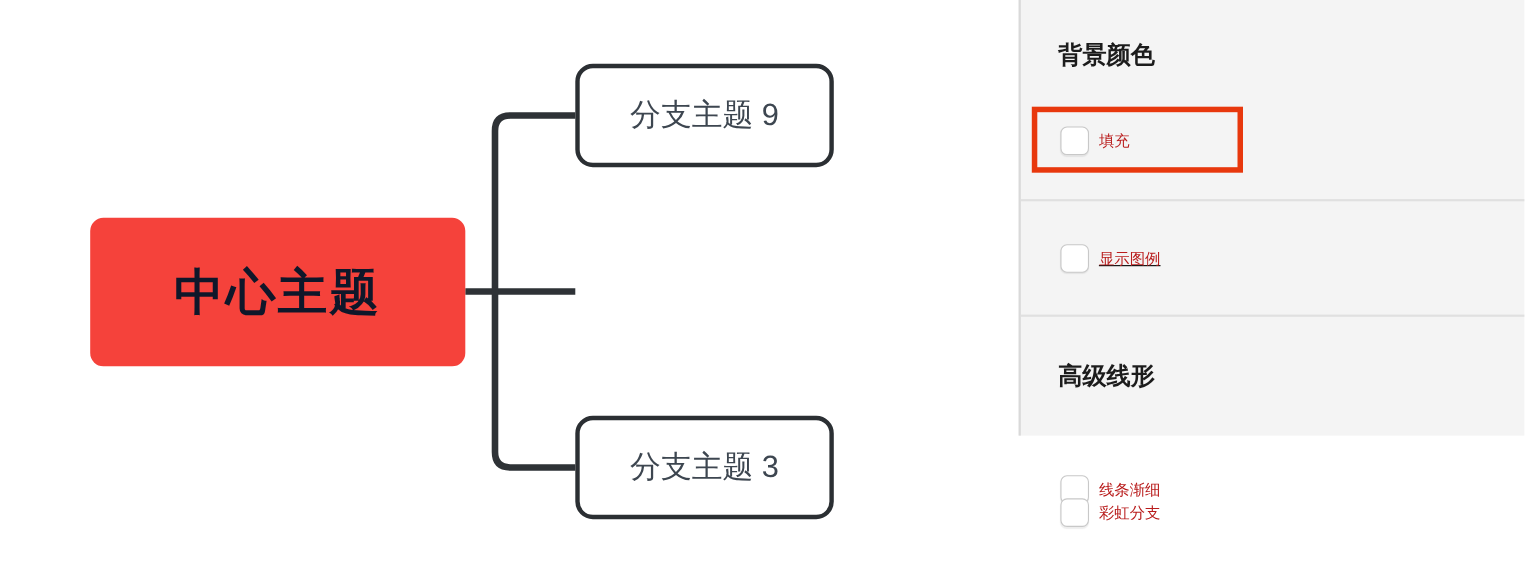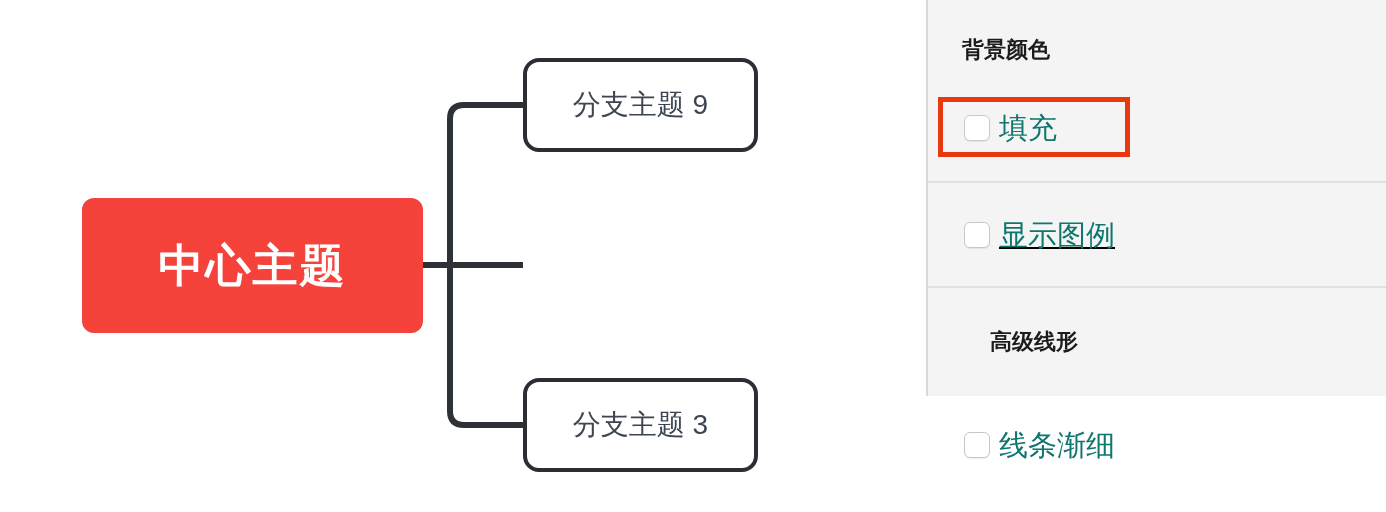--- a/index.html
+++ b/index.html
@@ -18,21 +18,21 @@
     background: #ffffff;
   }
   .connectors { position: absolute; left: 0; top: 0; width: 926px; height: 512px; }
 
   .central-topic {
     position: absolute; left: 82px; top: 198px;
     width: 341px; height: 135px;
     background: #f5423b;
     border-radius: 12px;
     display: flex; align-items: center; justify-content: center;
-    color: #ffffff; font-size: 45px; font-weight: 700;
+    color: #0f172a; font-size: 45px; font-weight: 700;
     letter-spacing: 2px;
     cursor: default;
   }
   .branch-topic {
     position: absolute; left: 523px;
     width: 235px; height: 94px;
     background: #ffffff;
     border: 4px solid #2b2f33;
     border-radius: 16px;
     display: flex; align-items: center; justify-content: center;
@@ -56,21 +56,21 @@
   }
   .divider-1 { top: 181px; }
   .divider-2 { top: 286px; }
 
   .section-header {
     position: absolute; left: 34px;
     font-size: 22px; font-weight: 700; color: #1c1c1c;
     line-height: 26px;
   }
   .header-bg { top: 37px; }
-  .header-line { top: 329px; margin-left: 28px; }
+  .header-line { top: 329px; }
 
   .check-row {
     position: absolute; left: 36px;
     display: flex; align-items: center; gap: 9px;
     height: 26px;
     cursor: pointer;
   }
   .row-fill    { top: 115px; }
   .row-legend  { top: 222px; text-decoration: underline; }
   .row-taper   { top: 399px; margin-top: 33px; }
@@ -78,21 +78,21 @@
 
   .checkbox {
     width: 26px; height: 26px;
     background: #ffffff;
     border: 1.5px solid #c8c8c8;
     border-radius: 6px;
     box-shadow: 0 1px 1px rgba(0,0,0,0.07);
     flex: none;
   }
   .check-label {
-    font-size: 29px; color: #0f766e; line-height: 26px;
+    font-size: 14px; color: #b91c1c; line-height: 26px;
     white-space: nowrap;
   }
 
   .highlight-box {
     position: absolute; left: 10px; top: 97px;
     width: 192px; height: 60px;
     border: 5px solid #e8380d;
     pointer-events: none;
   }
 </style>
@@ -142,15 +142,19 @@
 
     <div class="divider divider-2"></div>
 
     <div class="section-header header-line">高级线形</div>
 
     <div class="check-row row-taper">
       <span class="checkbox"></span>
       <span class="check-label">线条渐细</span>
     </div>
 
+    <div class="check-row row-rainbow">
+      <span class="checkbox"></span>
+      <span class="check-label">彩虹分支</span>
+    </div>
 
   </div>
 </div>
 
 </body></html>

